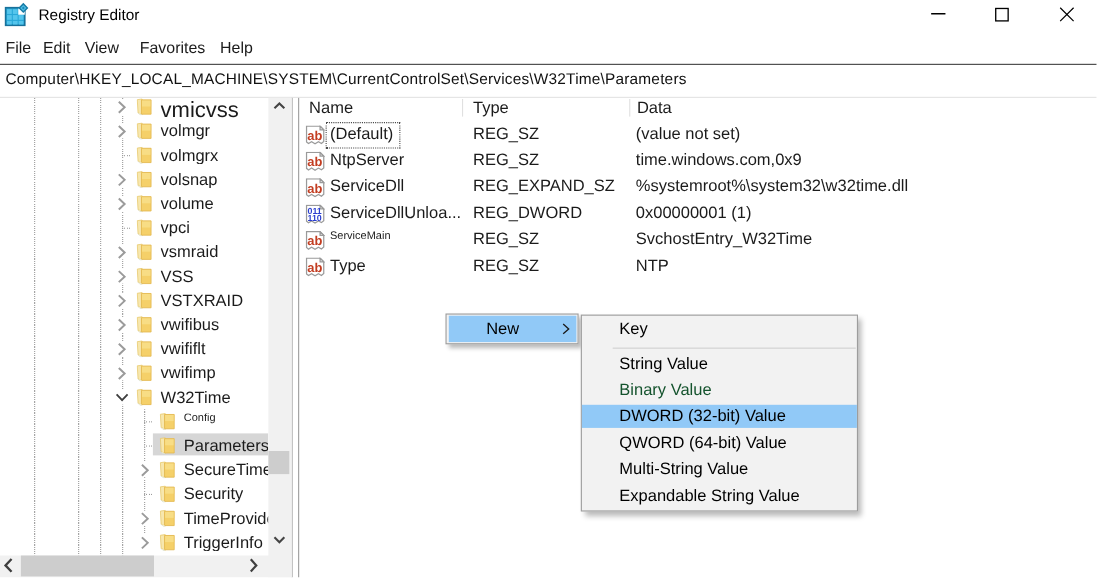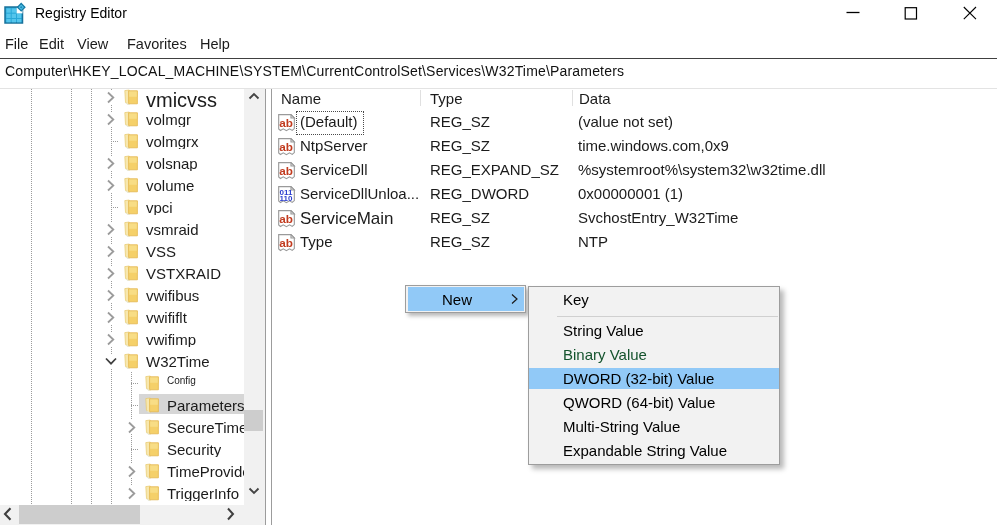--- a/index.html
+++ b/index.html
@@ -327,21 +327,21 @@
     <text x="2.3" y="13.7" font-family="Liberation Sans,sans-serif" font-size="7.2" font-weight="bold" fill="#2b3ecf">110</text>
   </svg>
 <div class="t" style="left:300px;top:186px;font-size:15px">ServiceDllUnloa...</div>
 <div class="t" style="left:430px;top:186px;font-size:15px">REG_DWORD</div>
 <div class="t" style="left:578px;top:186px;font-size:15px">0x00000001 (1)</div>
 <svg class="a" style="left:277px;top:210px" width="19" height="18" viewBox="0 0 17 16">
     <path d="M1.5,0.5 H12.5 L15.5,3.5 V13 L13.6,14.6 L11.2,13.2 L8.4,14.9 L5.6,13.2 L3.1,14.7 L1.5,13.4 Z" fill="#fff" stroke="#9a9a9a" stroke-width="1"></path>
     <path d="M12.5,0.5 L15.5,3.5 H12.5 Z" fill="#e8e8e8" stroke="#9a9a9a" stroke-width="1"></path>
     <text x="2.1" y="11.6" font-family="Liberation Sans,sans-serif" font-size="10.5" font-weight="bold" fill="#c23c20">ab</text>
   </svg>
-<div class="t" style="left:300px;top:210px;font-size:17px">ServiceMain</div>
+<div class="t" style="left:300px;top:210px;font-size:10px">ServiceMain</div>
 <div class="t" style="left:430px;top:210px;font-size:15px">REG_SZ</div>
 <div class="t" style="left:578px;top:210px;font-size:15px">SvchostEntry_W32Time</div>
 <svg class="a" style="left:277px;top:234px" width="19" height="18" viewBox="0 0 17 16">
     <path d="M1.5,0.5 H12.5 L15.5,3.5 V13 L13.6,14.6 L11.2,13.2 L8.4,14.9 L5.6,13.2 L3.1,14.7 L1.5,13.4 Z" fill="#fff" stroke="#9a9a9a" stroke-width="1"></path>
     <path d="M12.5,0.5 L15.5,3.5 H12.5 Z" fill="#e8e8e8" stroke="#9a9a9a" stroke-width="1"></path>
     <text x="2.1" y="11.6" font-family="Liberation Sans,sans-serif" font-size="10.5" font-weight="bold" fill="#c23c20">ab</text>
   </svg>
 <div class="t" style="left:300px;top:234px;font-size:15px">Type</div>
 <div class="t" style="left:430px;top:234px;font-size:15px">REG_SZ</div>
 <div class="t" style="left:578px;top:234px;font-size:15px">NTP</div>

